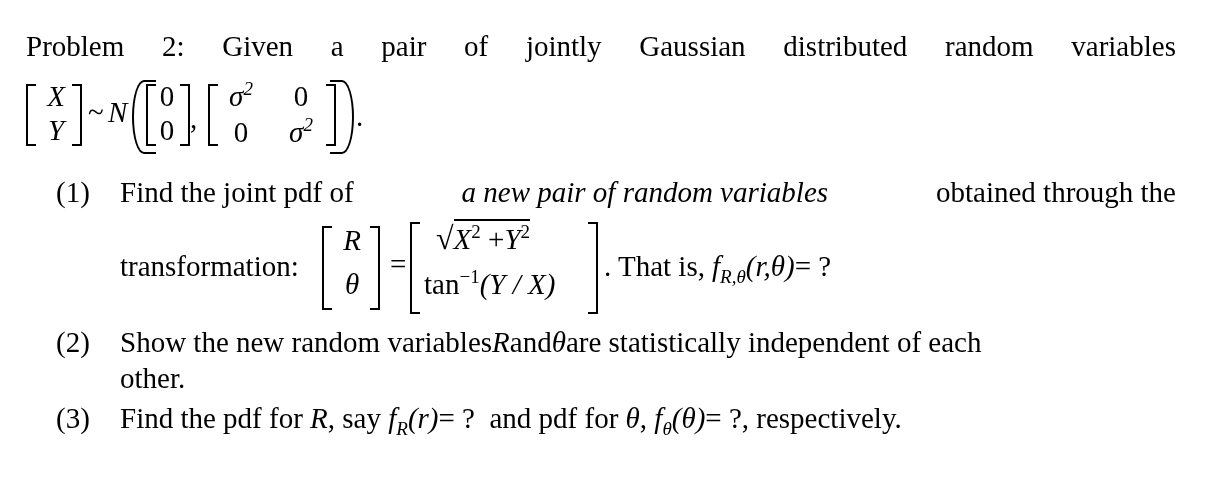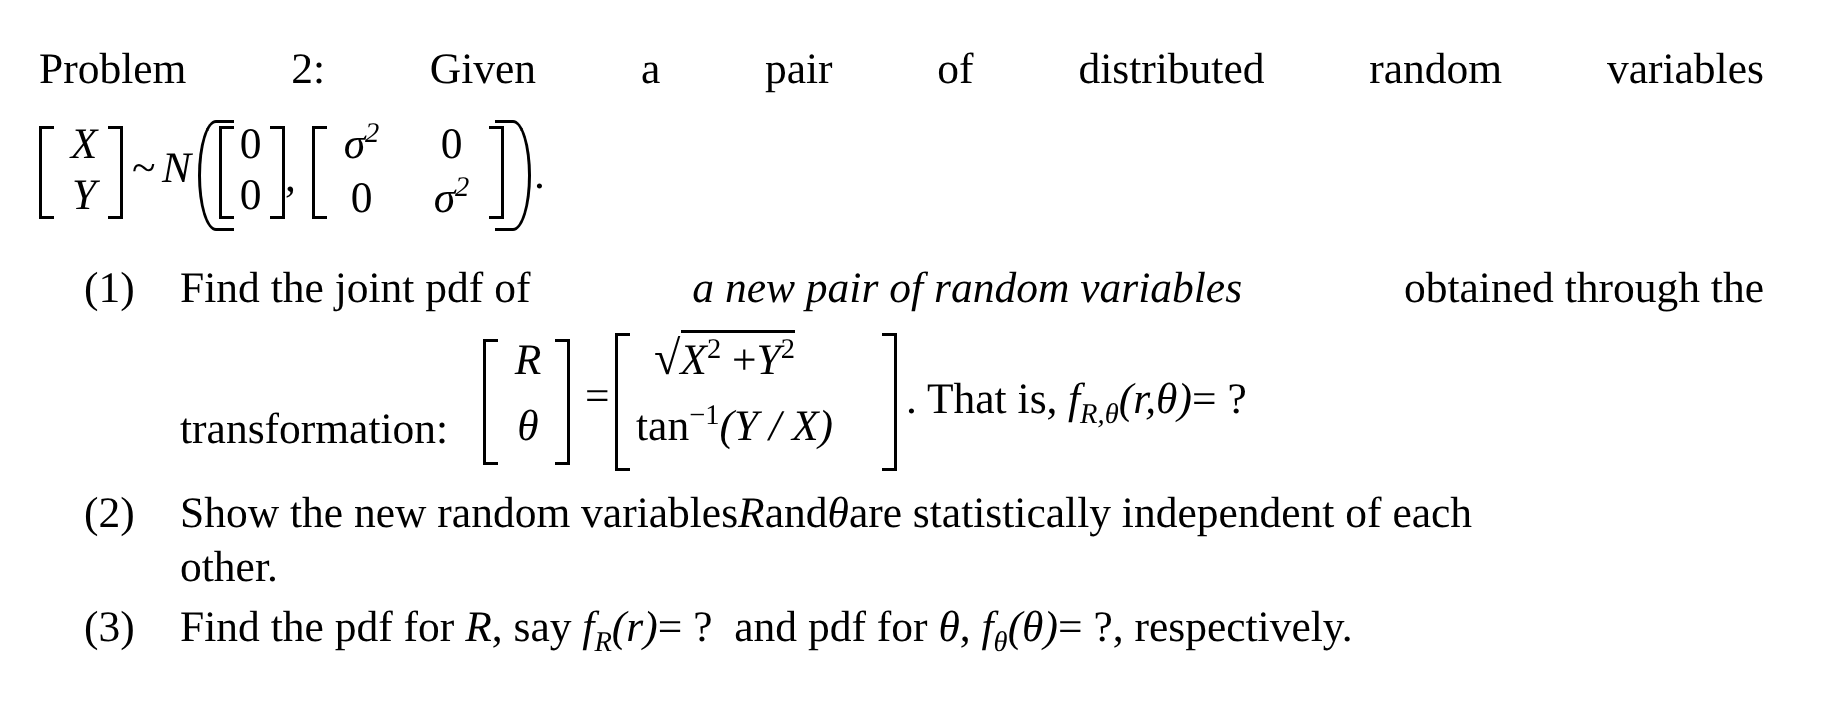--- a/index.html
+++ b/index.html
@@ -20,20 +20,22 @@
 </head>
 <body>
 
 <div class="abs line1">
   <span class="b">Problem</span>
   <span class="b">2:</span>
   <span>Given</span>
   <span>a</span>
   <span>pair</span>
   <span>of</span>
+  <span>jointly</span>
+  <span>Gaussian</span>
   <span>distributed</span>
   <span>random</span>
   <span>variables</span>
 </div>
 
 <div>
   <div class="brk l" style="left:26px;top:84px;height:58px;"></div>
   <div class="cell i" style="left:36px;top:80px;width:40px;">X</div>
   <div class="cell i" style="left:36px;top:114px;width:40px;">Y</div>
   <div class="brk r" style="left:72px;top:84px;height:58px;"></div>
@@ -60,21 +62,21 @@
   <div class="abs" style="left:356px;top:100px;">.</div>
 </div>
 
 <div class="abs" style="left:56px;top:176px;">(1)</div>
 <div class="abs" style="left:120px;top:176px;width:1056px;display:flex;justify-content:space-between;">
   <span>Find the joint pdf of</span>
   <span class="i">a new pair of random variables</span>
   <span>obtained through the</span>
 </div>
 
-<div class="abs" style="left:120px;top:250px;margin-top:20px;">transformation:</div>
+<div class="abs" style="left:120px;top:250px;">transformation:</div>
 
 <div>
   <div class="brk l" style="left:322px;top:226px;height:80px;"></div>
   <div class="cell i" style="left:330px;top:224px;width:44px;">R</div>
   <div class="cell i" style="left:330px;top:268px;width:44px;">θ</div>
   <div class="brk r" style="left:370px;top:226px;height:80px;"></div>
   <div class="abs" style="left:390px;top:248px;">=</div>
 
   <div class="brk l" style="left:410px;top:222px;height:88px;"></div>
   <div class="abs" style="left:436px;top:220px;">

